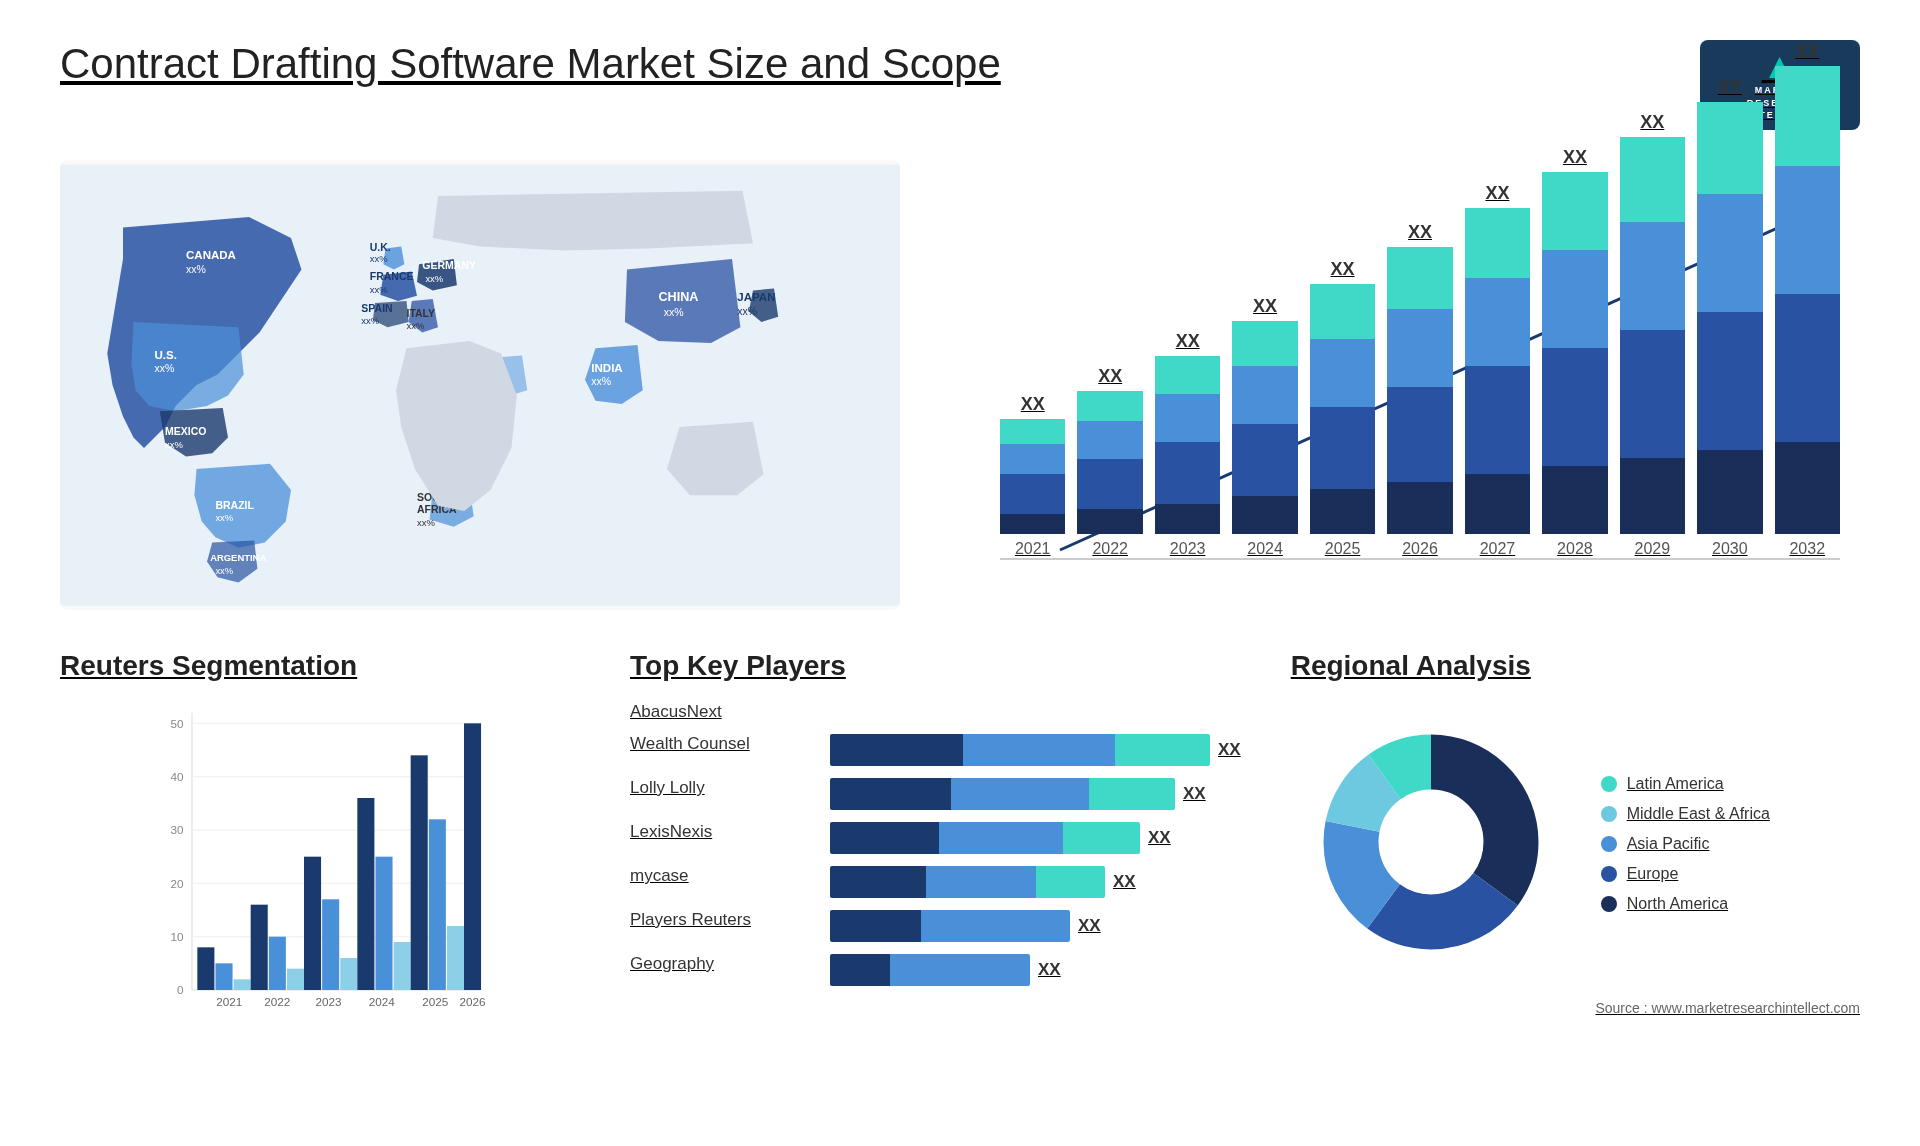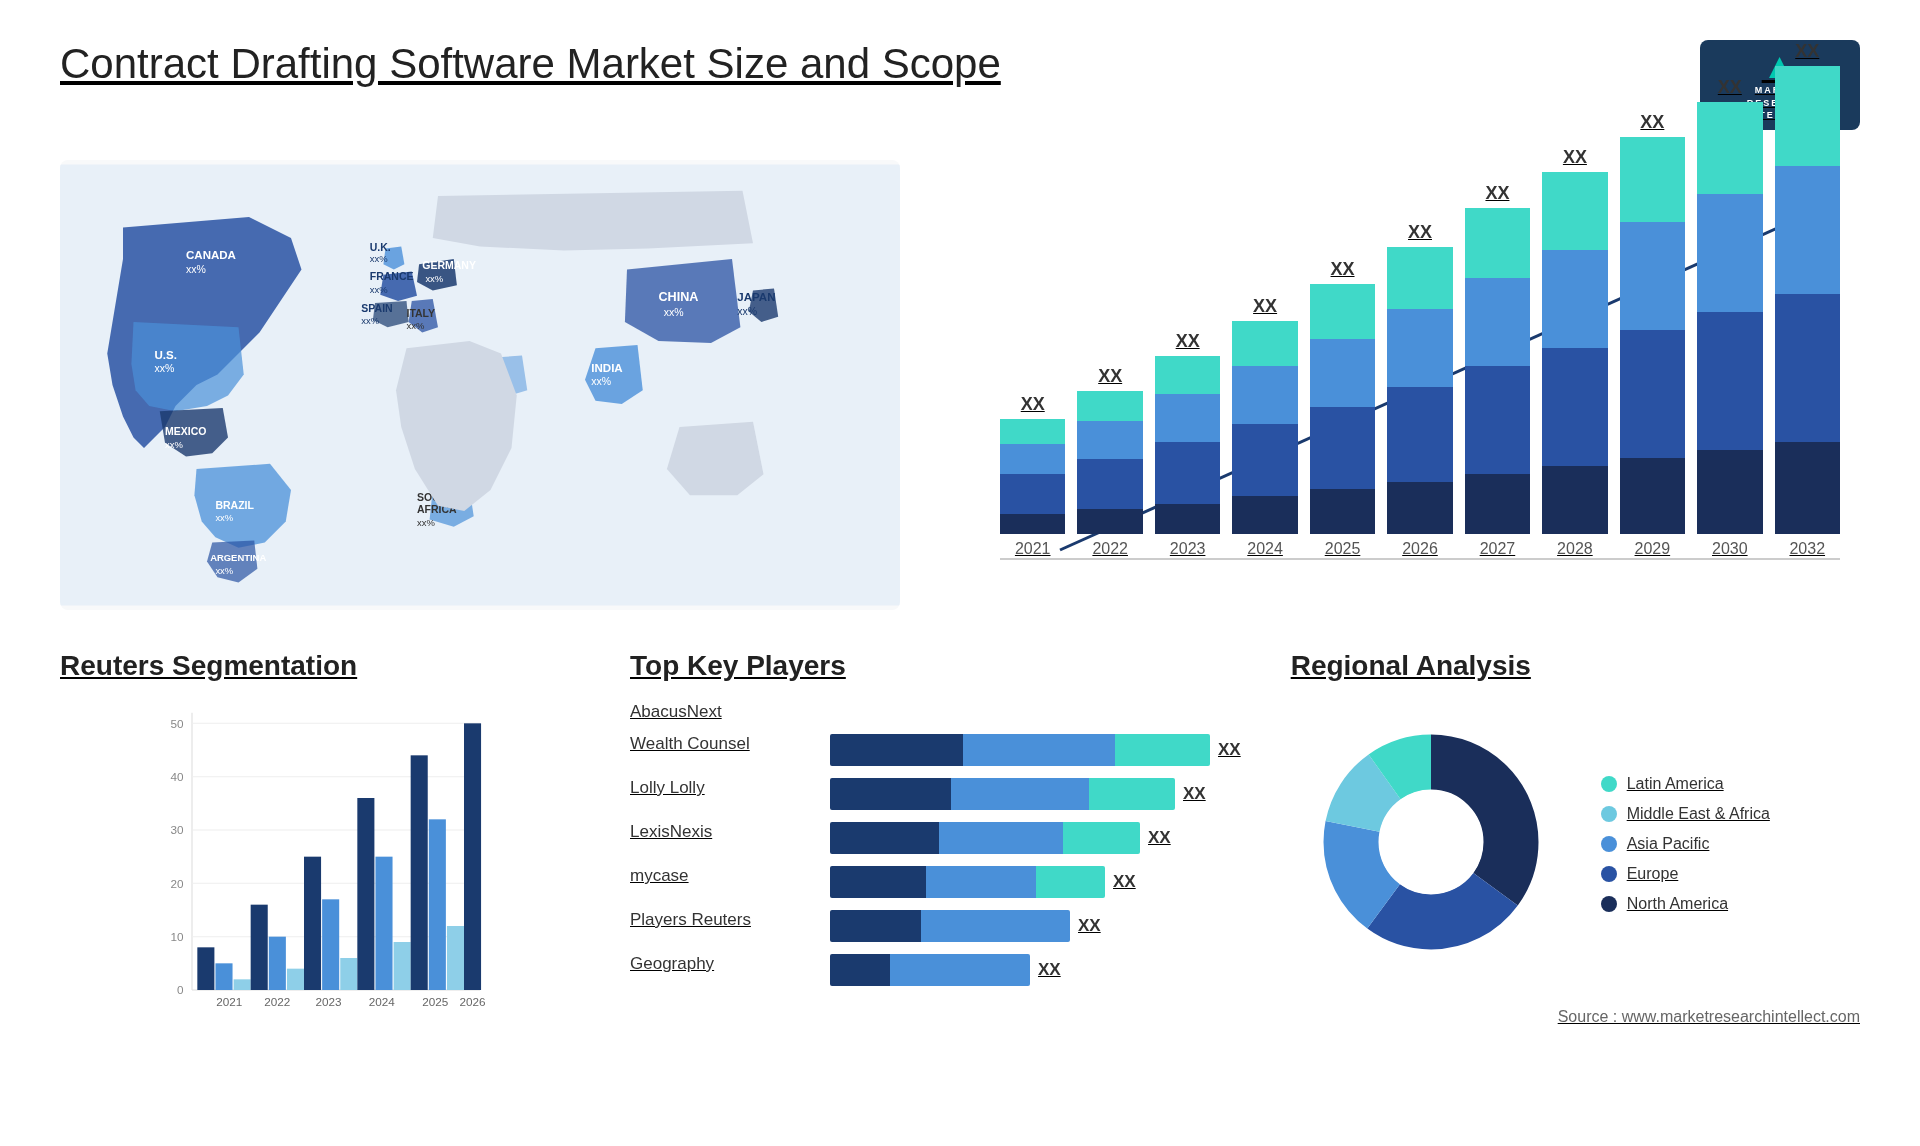--- a/index.html
+++ b/index.html
@@ -248,24 +248,24 @@
     }
     .reg-legend-dot {
       width: 16px;
       height: 16px;
       border-radius: 50%;
       flex-shrink: 0;
     }
 
     
     .source-text {
-      font-size: 16px;
+      font-size: 14px;
       color: #666;
       text-align: right;
-      margin-top: 22px;
+      margin-top: 14px;
     }
   </style>
 </head>
 <body>
 
 <div class="page">
 
   <div class="header">
     <h1 class="page-title">Contract Drafting Software Market Size and Scope</h1>
     <div class="logo-area">

